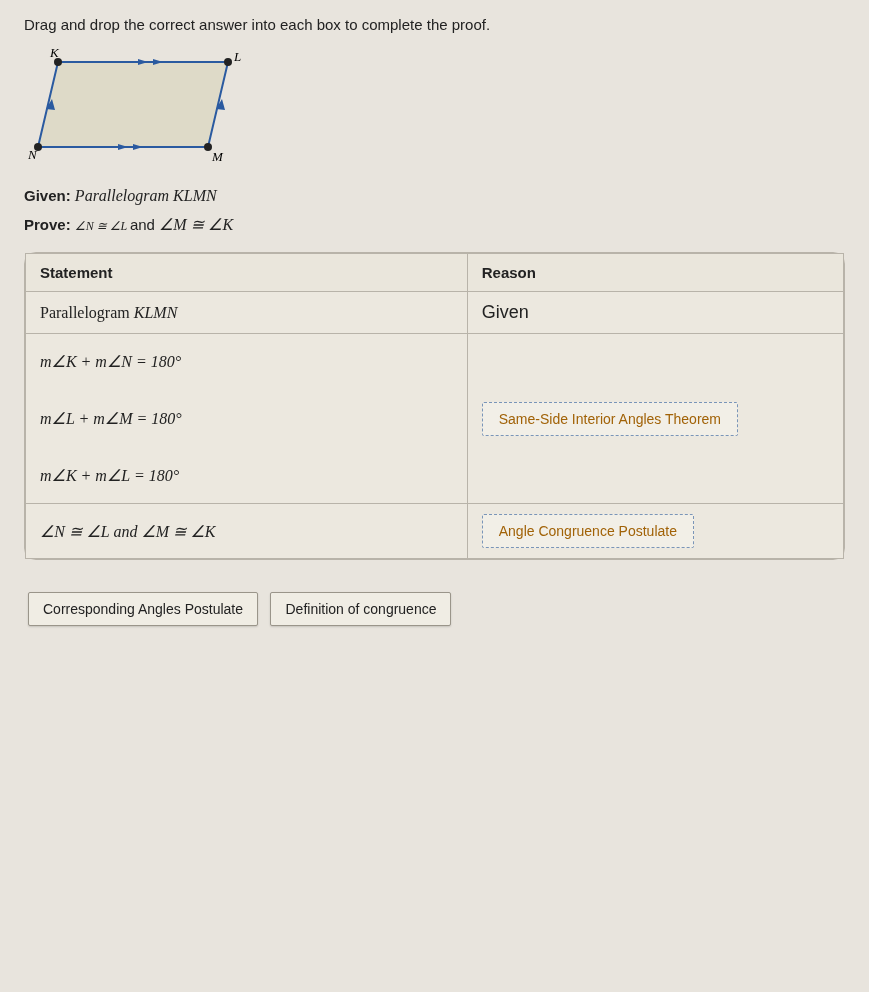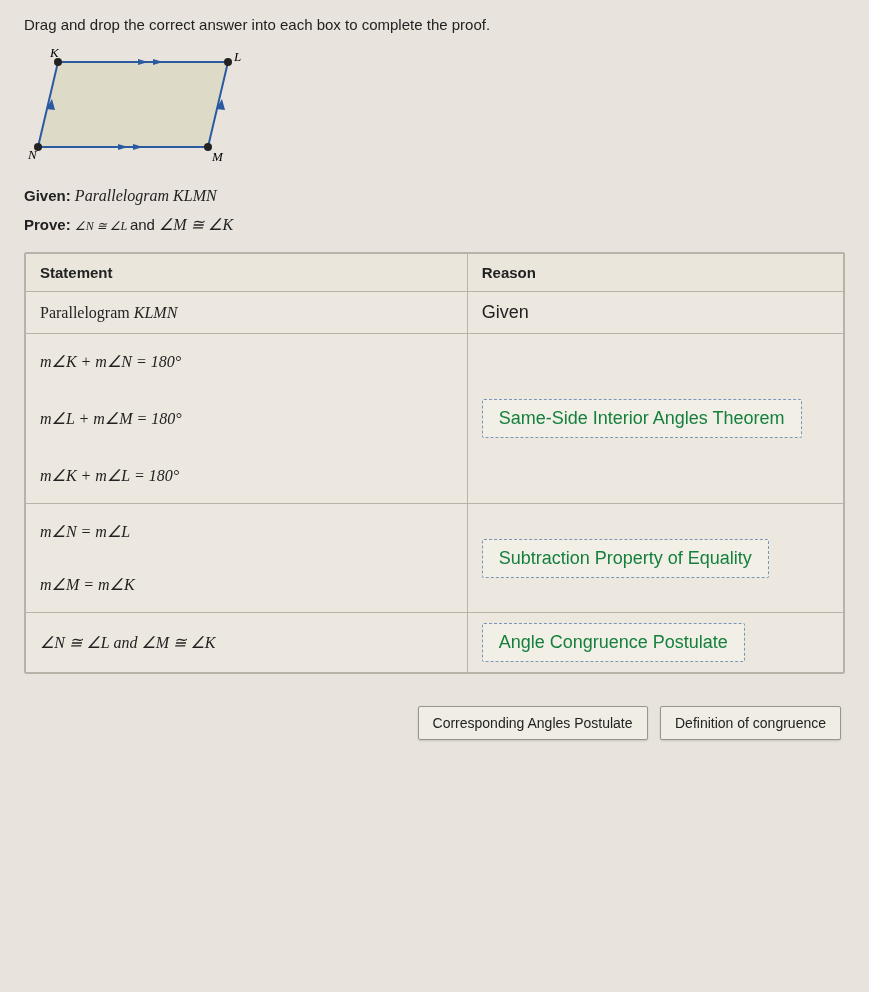--- a/index.html
+++ b/index.html
@@ -21,21 +21,21 @@
   .given-prove {
     font-size: 15px;
     margin: 10px 0;
   }
   .given-prove b { font-weight: bold; }
   .math-it { font-style: italic; font-family: 'Times New Roman', serif; }
   .proof-wrap {
     margin-top: 18px;
     border: 1px solid #b8b3a9;
     background: #ece8df;
-    border-radius: 2px;
+    border-radius: 12px;
   }
   table.proof {
     width: 100%;
     border-collapse: collapse;
     font-size: 15px;
   }
   table.proof th, table.proof td {
     border: 1px solid #b8b3a9;
     padding: 10px 14px;
     text-align: left;
@@ -47,27 +47,27 @@
     background: #eae6dc;
   }
   .stmt-cell { font-family: 'Times New Roman', serif; font-size: 16px; }
   .stmt-block { padding: 8px 0; }
   .dropped {
     display: inline-block;
     border: 1px dashed #7a95b8;
     background: #f2efe7;
     padding: 8px 16px;
     font-family: Arial, sans-serif;
-    font-size: 18px;
-    color: #15803d;
+    font-size: 14px;
+    color: #a16207;
     border-radius: 2px;
   }
   .drag-pool {
     margin-top: 28px;
-    text-align: right;
+    text-align: left;
   }
   .drag-item {
     display: inline-block;
     border: 1px solid #9a958a;
     background: #f0ede4;
     padding: 8px 14px;
     margin: 4px;
     font-size: 14px;
     border-radius: 2px;
     box-shadow: 0 1px 2px rgba(0,0,0,0.15);
@@ -138,29 +138,20 @@
       <div class="stmt-block math-it">m∠K + m∠N = 180°</div>
       <div class="stmt-block math-it" style="margin-top:22px;">m∠L + m∠M = 180°</div>
       <div class="stmt-block math-it" style="margin-top:22px;">m∠K + m∠L = 180°</div>
     </td>
     <td>
       <span class="dropped">Same-Side Interior Angles Theorem</span>
     </td>
   </tr>
 
 
-  <tr>
-    <td class="stmt-cell">
-      <div class="stmt-block math-it">m∠N = m∠L</div>
-      <div class="stmt-block math-it" style="margin-top:18px;">m∠M = m∠K</div>
-    </td>
-    <td>
-      <span class="dropped">Subtraction Property of Equality</span>
-    </td>
-  </tr>
 
   <tr>
     <td class="stmt-cell math-it">∠N ≅ ∠L and ∠M ≅ ∠K</td>
     <td>
       <span class="dropped">Angle Congruence Postulate</span>
     </td>
   </tr>
 </tbody>
     </table>
 </div>

